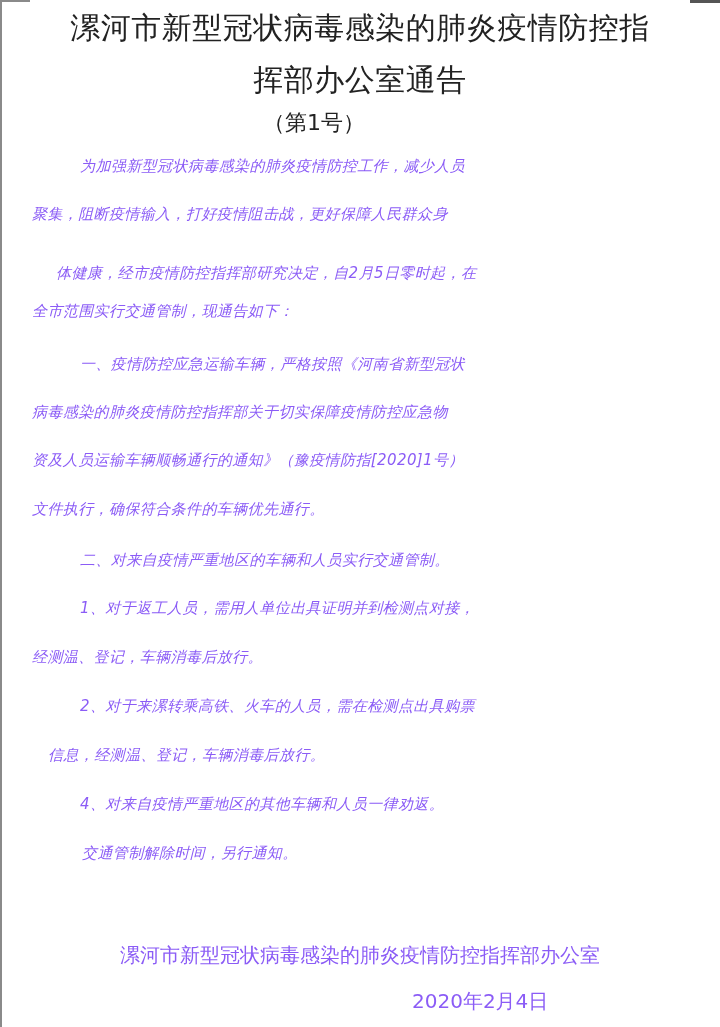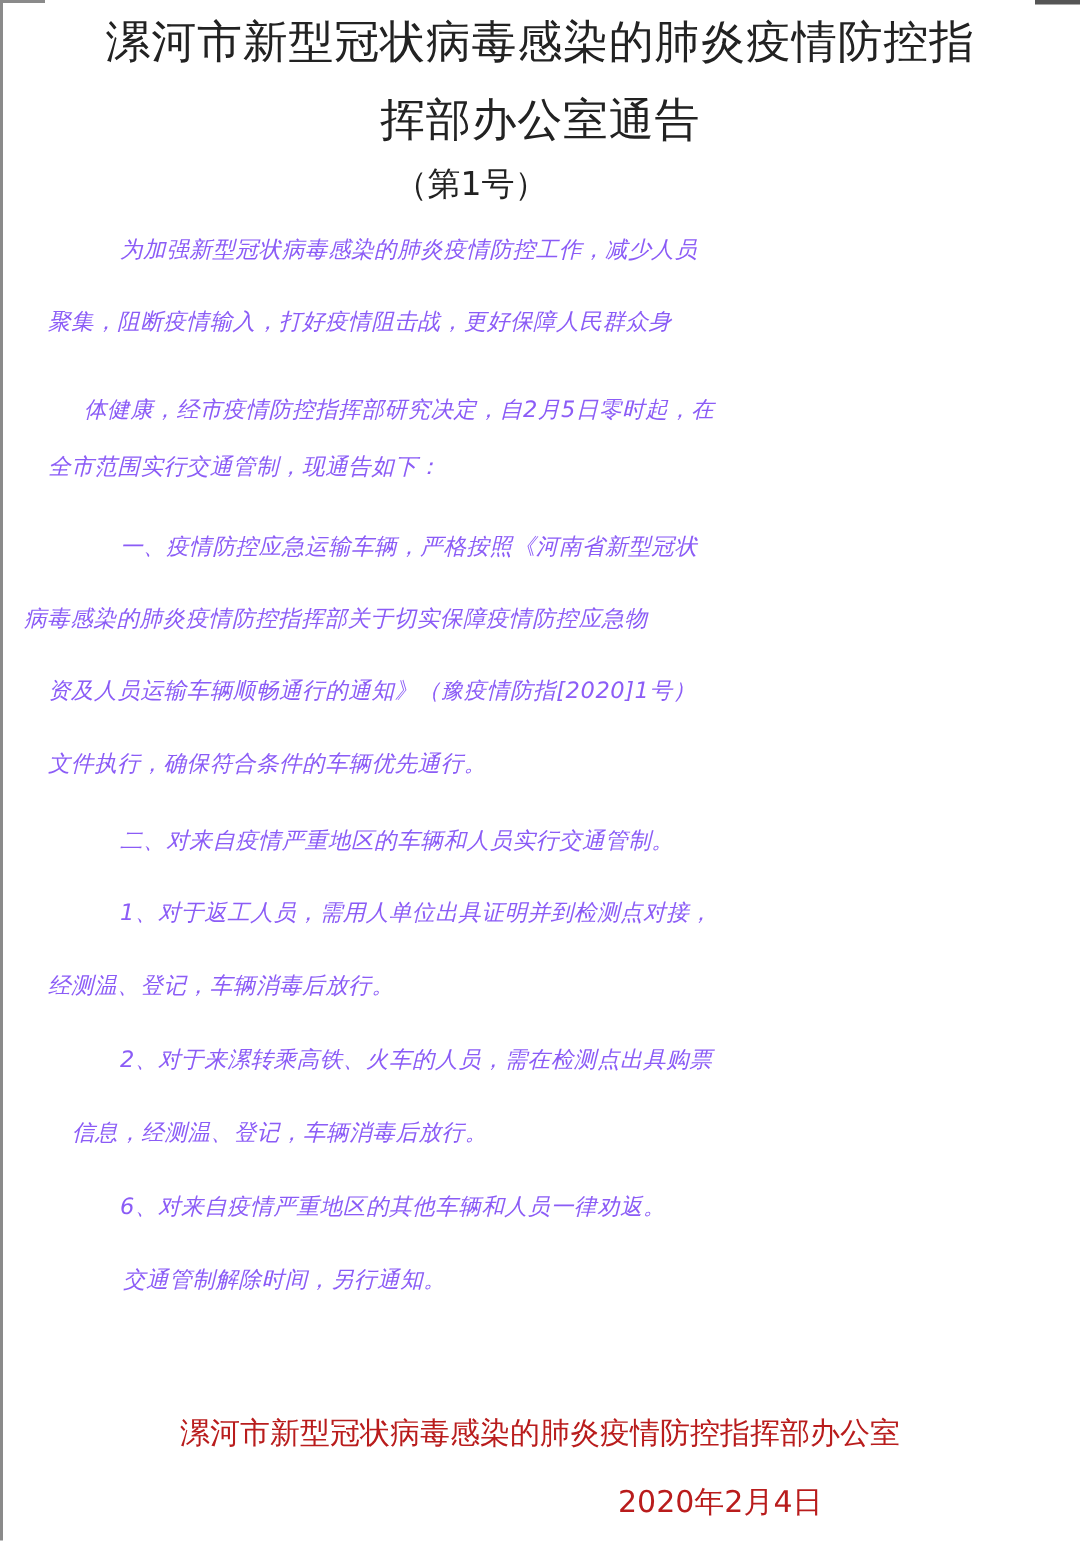--- a/index.html
+++ b/index.html
@@ -56,21 +56,21 @@
       font-size: 15px;
       white-space: nowrap;
       color: #8b5cf6;
       letter-spacing: 0.4px;
       font-style: italic;
     }
     .sig {
       position: absolute;
       font-size: 20px;
       white-space: nowrap;
-      color: #b91c1c;
+      color: #8b5cf6;
     }
   </style>
 </head>
 <body>
 
 <div class="left-edge"></div>
 <div class="top-left-line"></div>
 <div class="top-right-line"></div>
 
 <div>
@@ -78,30 +78,30 @@
   <div class="title l2">挥部办公室通告</div>
   <div class="doc-no">（第1号）</div>
 
   <div>
     <div class="line" style="left:80px; top:157px;">为加强新型冠状病毒感染的肺炎疫情防控工作，减少人员</div>
     <div class="line" style="left:32px; top:205px;">聚集，阻断疫情输入，打好疫情阻击战，更好保障人民群众身</div>
     <div class="line" style="left:32px; top:264px;margin-left:24px;">体健康，经市疫情防控指挥部研究决定，自2月5日零时起，在</div>
     <div class="line" style="left:32px; top:302px;">全市范围实行交通管制，现通告如下：</div>
 
     <div class="line" style="left:80px; top:355px;">一、疫情防控应急运输车辆，严格按照《河南省新型冠状</div>
-    <div class="line" style="left:16px; top:403px;">病毒感染的肺炎疫情防控指挥部关于切实保障疫情防控应急物</div>
+    <div class="line" style="left:32px; top:403px;">病毒感染的肺炎疫情防控指挥部关于切实保障疫情防控应急物</div>
     <div class="line" style="left:32px; top:451px;">资及人员运输车辆顺畅通行的通知》（豫疫情防指[2020]1号）</div>
     <div class="line" style="left:32px; top:500px;">文件执行，确保符合条件的车辆优先通行。</div>
 
     <div class="line" style="left:80px; top:551px;">二、对来自疫情严重地区的车辆和人员实行交通管制。</div>
     <div class="line" style="left:80px; top:599px;text-align:center;">1、对于返工人员，需用人单位出具证明并到检测点对接，</div>
     <div class="line" style="left:32px; top:648px;">经测温、登记，车辆消毒后放行。</div>
     <div class="line" style="left:80px; top:697px;">2、对于来漯转乘高铁、火车的人员，需在检测点出具购票</div>
     <div class="line" style="left:48px; top:746px;">信息，经测温、登记，车辆消毒后放行。</div>
-    <div class="line" style="left:80px; top:795px;">6、对来自疫情严重地区的其他车辆和人员一律劝返。</div>
+    <div class="line" style="left:80px; top:795px;">4、对来自疫情严重地区的其他车辆和人员一律劝返。</div>
     <div class="line" style="left:82px; top:844px;">交通管制解除时间，另行通知。</div>
   </div>
 
   <div>
     <div class="sig" style="left:120px; top:942px;">漯河市新型冠状病毒感染的肺炎疫情防控指挥部办公室</div>
     <div class="sig" style="left:412px; top:988px;">2020年2月4日</div>
   </div>
 </div>
 
 </body></html>

